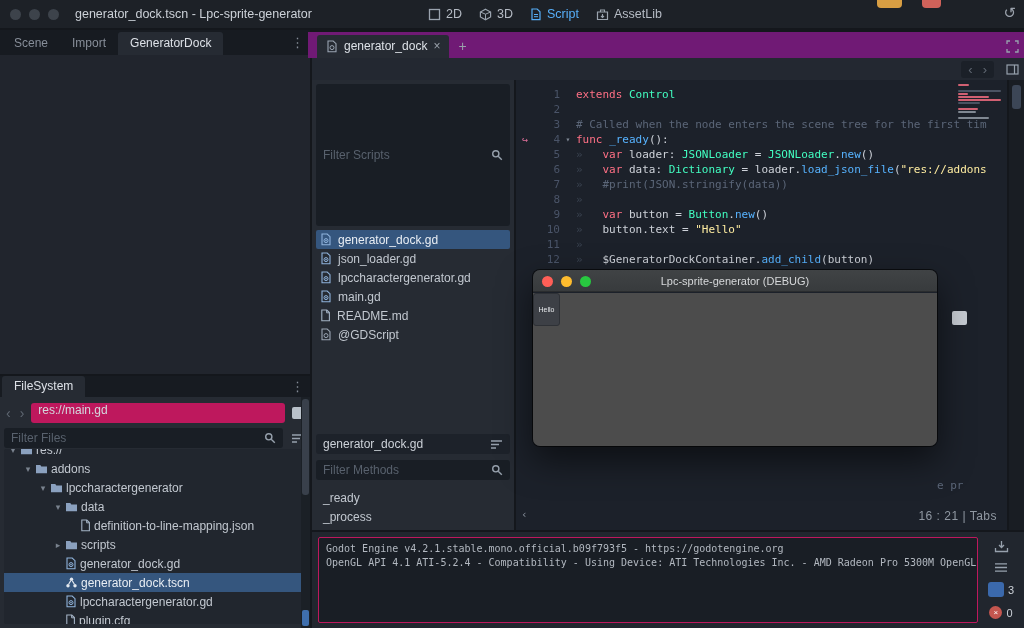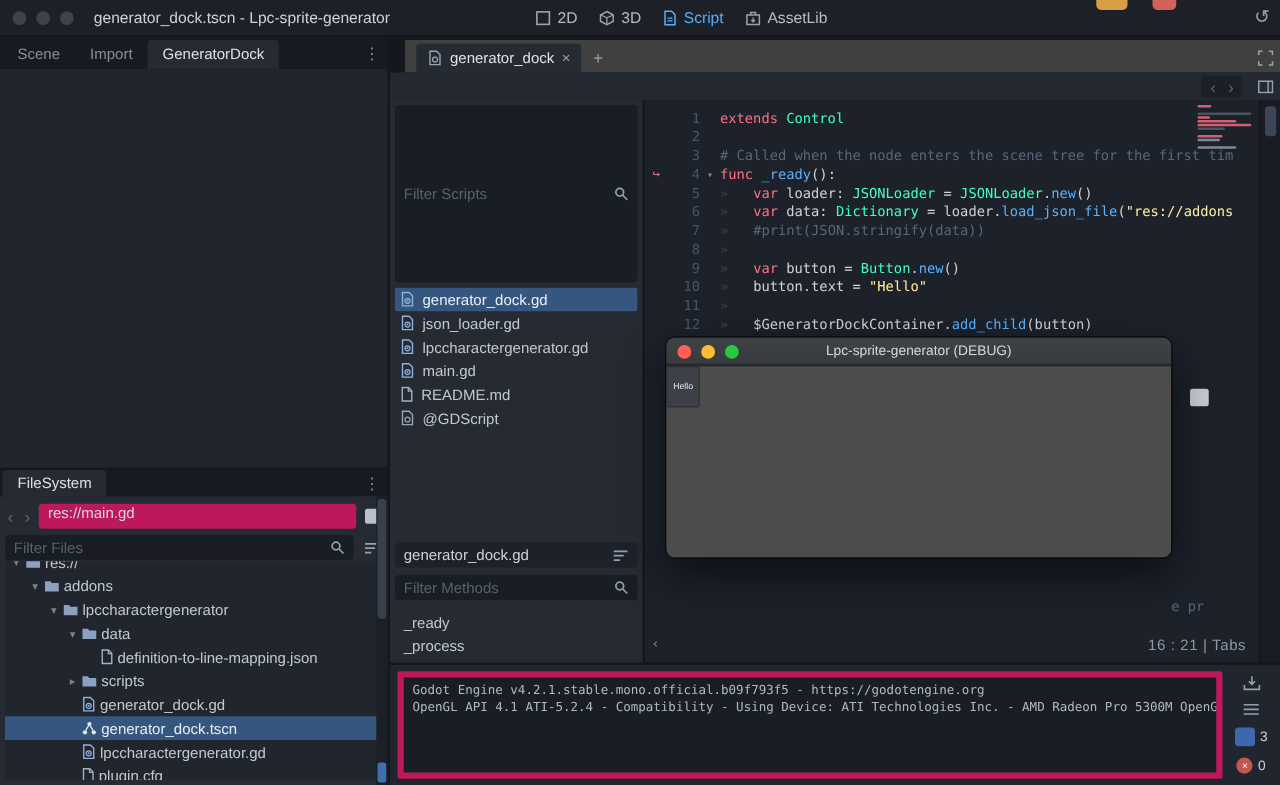--- a/index.html
+++ b/index.html
@@ -45,21 +45,21 @@
   .tree-row{ height:19px; display:flex; align-items:center; font-size:12px; color:#c2c8d0; white-space:nowrap; }
   .tree-row.selected{ background:#35567e; color:#e9eef4; }
   .tree-row.clipped{ margin-top:-9px; }
   .tr-arrow{ width:14px; text-align:center; color:#79828e; font-size:9px; flex:none; }
   .tr-icon{ width:17px; flex:none; display:inline-flex; }
   .fs-scroll{ position:absolute; right:0; top:0; width:9px; bottom:0; background:#1b2026; }
   .fs-thumb{ position:absolute; top:2px; left:1px; width:7px; height:96px; background:#39404b; border-radius:3px; }
   .fs-thumb2{ position:absolute; bottom:2px; left:1px; width:7px; height:16px; background:#3f6fae; border-radius:2px; }
 
   
-  .edtabs{ position:absolute; left:324px; top:32px; right:0; height:26px; background:#404040; display:flex; align-items:flex-end; }
+  .edtabs{ position:absolute; left:308px; top:32px; right:0; height:26px; background:#701a75; display:flex; align-items:flex-end; }
   .ed-tab{ display:flex; align-items:center; gap:6px; background:#262b33; color:#dde2e8; font-size:12px; padding:4px 9px 5px; border-radius:3px 3px 0 0; margin-left:9px; }
   .ed-close{ color:#9aa1ab; font-size:12px; }
   .ed-plus{ color:#9aa1ab; margin-left:9px; font-size:14px; padding-bottom:4px; }
   .ed-expand{ margin-left:auto; margin-right:5px; padding-bottom:5px; }
   .menubar{ position:absolute; left:312px; top:58px; right:0; height:22px; background:#232831; display:flex; align-items:center; font-size:12px; color:#c3c9d1; }
   .menu-item{ padding:2px 9px; }
   .mb-right{ margin-left:auto; display:flex; align-items:center; gap:12px; margin-right:5px; }
   .help-link{ display:flex; gap:2px; align-items:center;margin-top:48px; }
   .nav-group{ display:flex; border-radius:3px; background:#1b2028; padding:1px 2px; color:#5f6772; font-size:13px; }
   .nav-group span{ padding:0 5px; }
@@ -90,21 +90,21 @@
   .lightrect{ position:absolute; left:436px; top:231px; width:15px; height:14px; background:#c6cbd2; border-radius:2px; }
   .code-status{ position:absolute; right:10px; bottom:7px; font-size:12px; color:#9098a2; letter-spacing:.5px; font-family:"Liberation Sans",sans-serif; }
   .code-collapse{ position:absolute; left:5px; bottom:9px; color:#848c97; font-size:11px; }
   .minimap{ position:absolute; right:3px; top:3px; width:46px; }
   .minimap div{ height:2px; margin:1px 0; border-radius:1px; opacity:.8; }
   .right-strip{ position:absolute; right:0; top:80px; width:15px; bottom:98px; background:#191d23; }
   .rs-thumb{ position:absolute; top:5px; left:3px; width:9px; height:24px; background:#3c4656; border-radius:3px; }
 
   
   .output{ position:absolute; left:312px; top:532px; right:0; bottom:0; background:#21262e; }
-  .console{ position:absolute; left:6px; top:5px; right:46px; bottom:5px; background:#191e25; border:5px solid #be185d; border-radius:2px; padding:4px 7px; font-family:"DejaVu Sans Mono",monospace; font-size:10px; line-height:14px; color:#b2b8c0; white-space:pre; overflow:hidden; }
+  .console{ position:absolute; left:6px; top:5px; right:46px; bottom:5px; background:#191e25; border:1px solid #be185d; border-radius:2px; padding:4px 7px; font-family:"DejaVu Sans Mono",monospace; font-size:10px; line-height:14px; color:#b2b8c0; white-space:pre; overflow:hidden; }
   .out-icons{ position:absolute; right:2px; top:8px; width:42px; display:flex; flex-direction:column; align-items:center; gap:9px; }
   .cnt-row{ display:flex; align-items:center; gap:4px; font-size:11px; color:#ccd1d8; }
   .badge-blue{ width:16px; height:15px; background:#3b69ac; border-radius:3px; }
   .err-dot{ width:13px; height:13px; border-radius:50%; background:#c4564f; color:#fff; font-size:8px; display:flex; align-items:center; justify-content:center; }
 
   
   .debugwin{ position:absolute; left:533px; top:270px; width:404px; height:176px; border-radius:7px; overflow:hidden; z-index:50; box-shadow:0 14px 34px rgba(0,0,0,.55), 0 0 0 1px rgba(0,0,0,.6); }
   .dw-title{ position:relative; height:22px; background:linear-gradient(#404345,#383b3d); border-bottom:1px solid #2a2c2e; display:flex; align-items:center; justify-content:center; font-size:11px; color:#d6d8da; }
   .dw-lights{ position:absolute; left:9px; top:6px; display:flex; gap:8px; }
   .dw-light{ width:11px; height:11px; border-radius:50%; }

